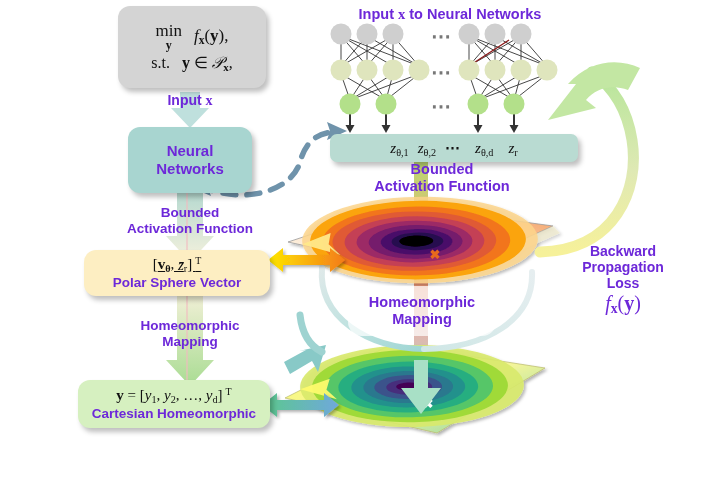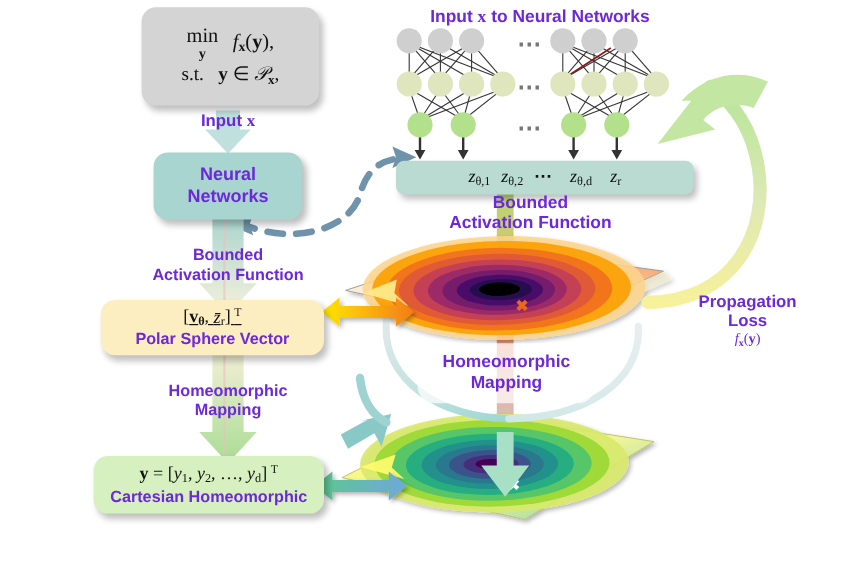--- a/index.html
+++ b/index.html
@@ -308,33 +308,33 @@
   <div class="box" style="left:118px;top:6px;width:148px;height:82px;background:#d4d4d4;">
     <div class="math" style="font-size:17px;display:flex;align-items:center;gap:12px;margin-bottom:2px;">
       <span style="display:inline-flex;flex-direction:column;align-items:center;line-height:1;">
         <span>min</span>
         <span class="bold" style="font-size:12px;">y</span>
       </span>
       <span>
         <span class="ital">f</span><span class="sub bold">x</span>(<span class="bold">y</span>),
       </span>
     </div>
-    <div class="math" style="font-size:16px;display:flex;align-items:center;gap:12px;">
+    <div class="math" style="font-size:16px;display:flex;align-items:flex-end;gap:12px;">
       <span>s.t.</span>
       <span>
         <span class="bold">y</span> ∈ <span class="ital">𝒫</span><span class="sub bold">x</span>,
       </span>
     </div>
   </div>
 
   <div class="abs lbl" style="left:140px;top:92px;width:100px;font-size:14px;">
     <span>Input <span class="math bold">x</span></span>
   </div>
 
-  <div class="box" style="left:128px;top:127px;width:124px;height:56px;background:#a8d5d0;font-size:15px;">
+  <div class="box" style="left:128px;top:127px;width:124px;height:66px;background:#a8d5d0;font-size:15px;">
     <div class="lbl line1">Neural</div>
     <div class="lbl line2">Networks</div>
   </div>
 
   <div class="abs lbl" style="left:320px;top:6px;width:260px;font-size:14.5px;">
     <span>Input <span class="math bold">x</span> to Neural Networks</span>
   </div>
 
   <div class="abs" style="left:426px;top:24px;width:30px;text-align:center;font-size:20px;font-weight:bold;color:#777;">⋯</div>
   <div class="abs" style="left:426px;top:60px;width:30px;text-align:center;font-size:20px;font-weight:bold;color:#777;">⋯</div>
@@ -379,20 +379,21 @@
   </div>
 
   <div class="box" style="left:78px;top:380px;width:192px;height:48px;background:#d6f0c0;">
     <div class="math" style="font-size:15px;line-height:1.15;">
       <span class="bold">y</span> = [<span class="ital">y</span><span class="sub">1</span>, <span class="ital">y</span><span class="sub">2</span>, …, <span class="ital">y</span><span class="sub">d</span>] <span class="sup">T</span>
     </div>
     <div class="lbl" style="font-size:13.5px;">Cartesian Homeomorphic</div>
   </div>
 
   <div class="abs lbl" style="left:548px;top:243px;width:150px;font-size:14px;">
+    <div>Backward</div>
     <div>Propagation</div>
     <div>Loss</div>
-    <div class="math" style="font-weight:normal;font-size:12px;margin-top:1px;text-align:center;">
+    <div class="math" style="font-weight:normal;font-size:20px;margin-top:1px;text-align:center;">
       <span class="ital">f</span><span class="sub bold">x</span>(<span class="bold">y</span>)
     </div>
   </div>
 
 </div>
 
 </body></html>

